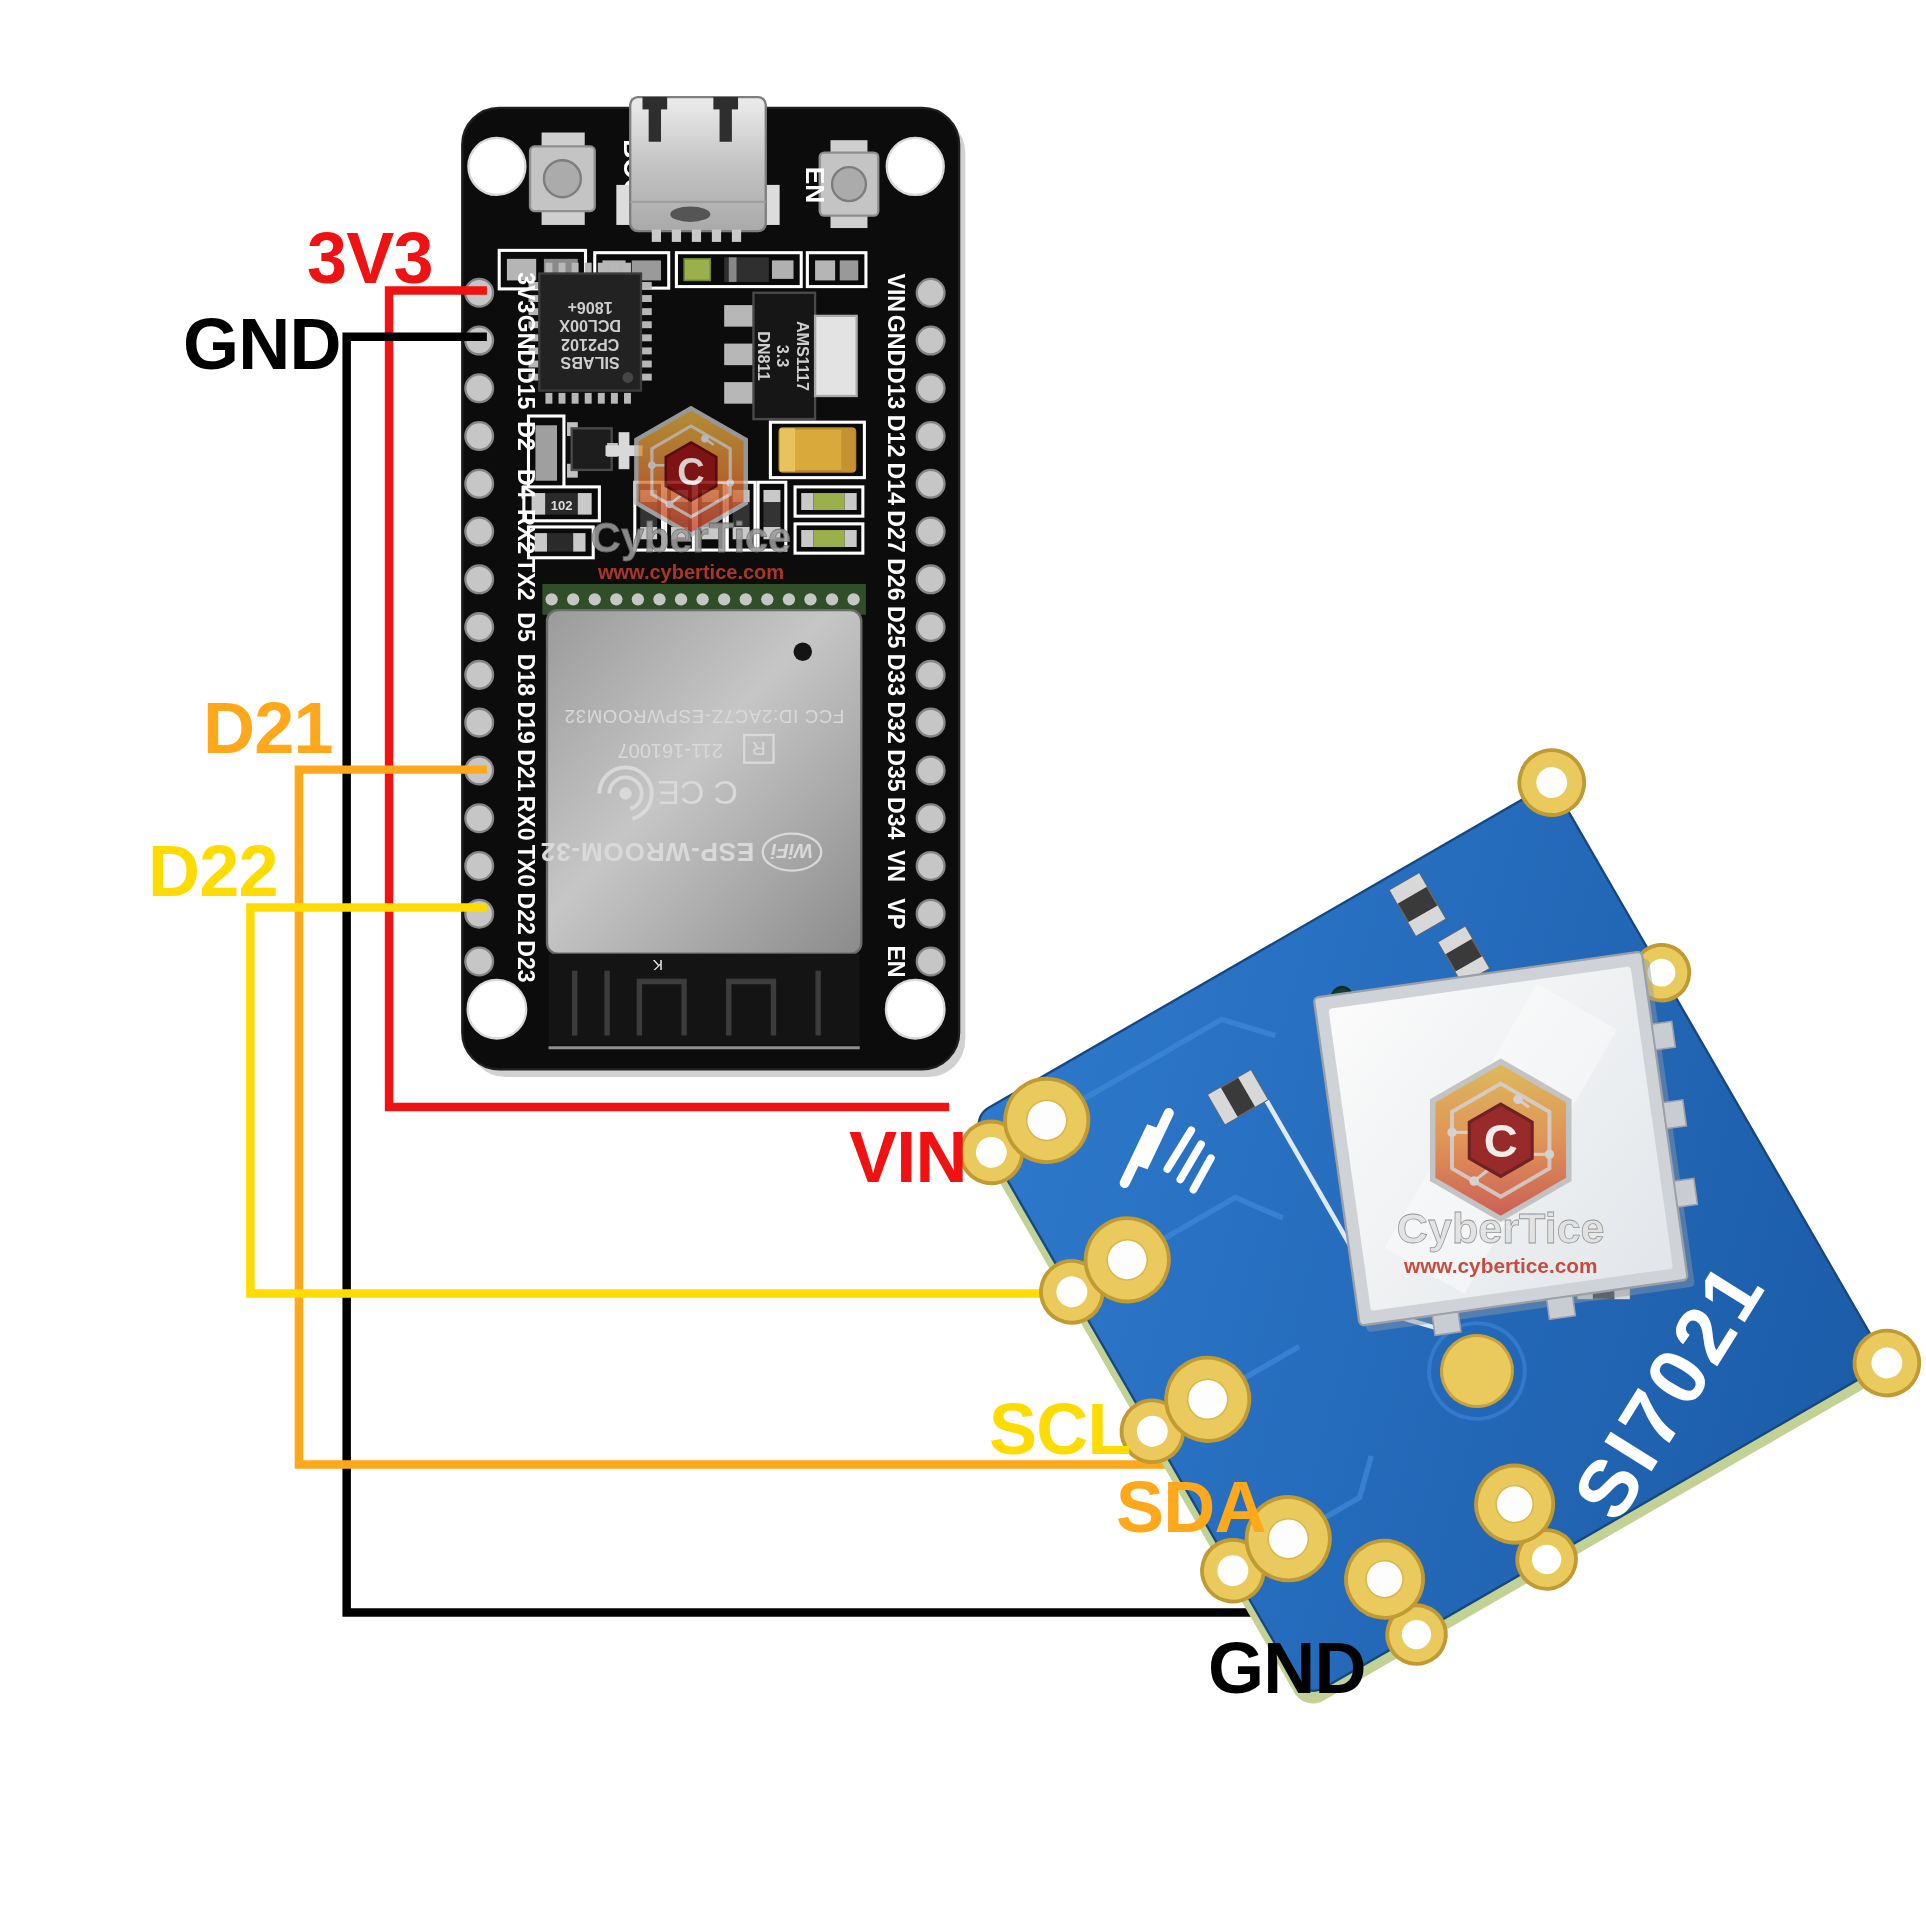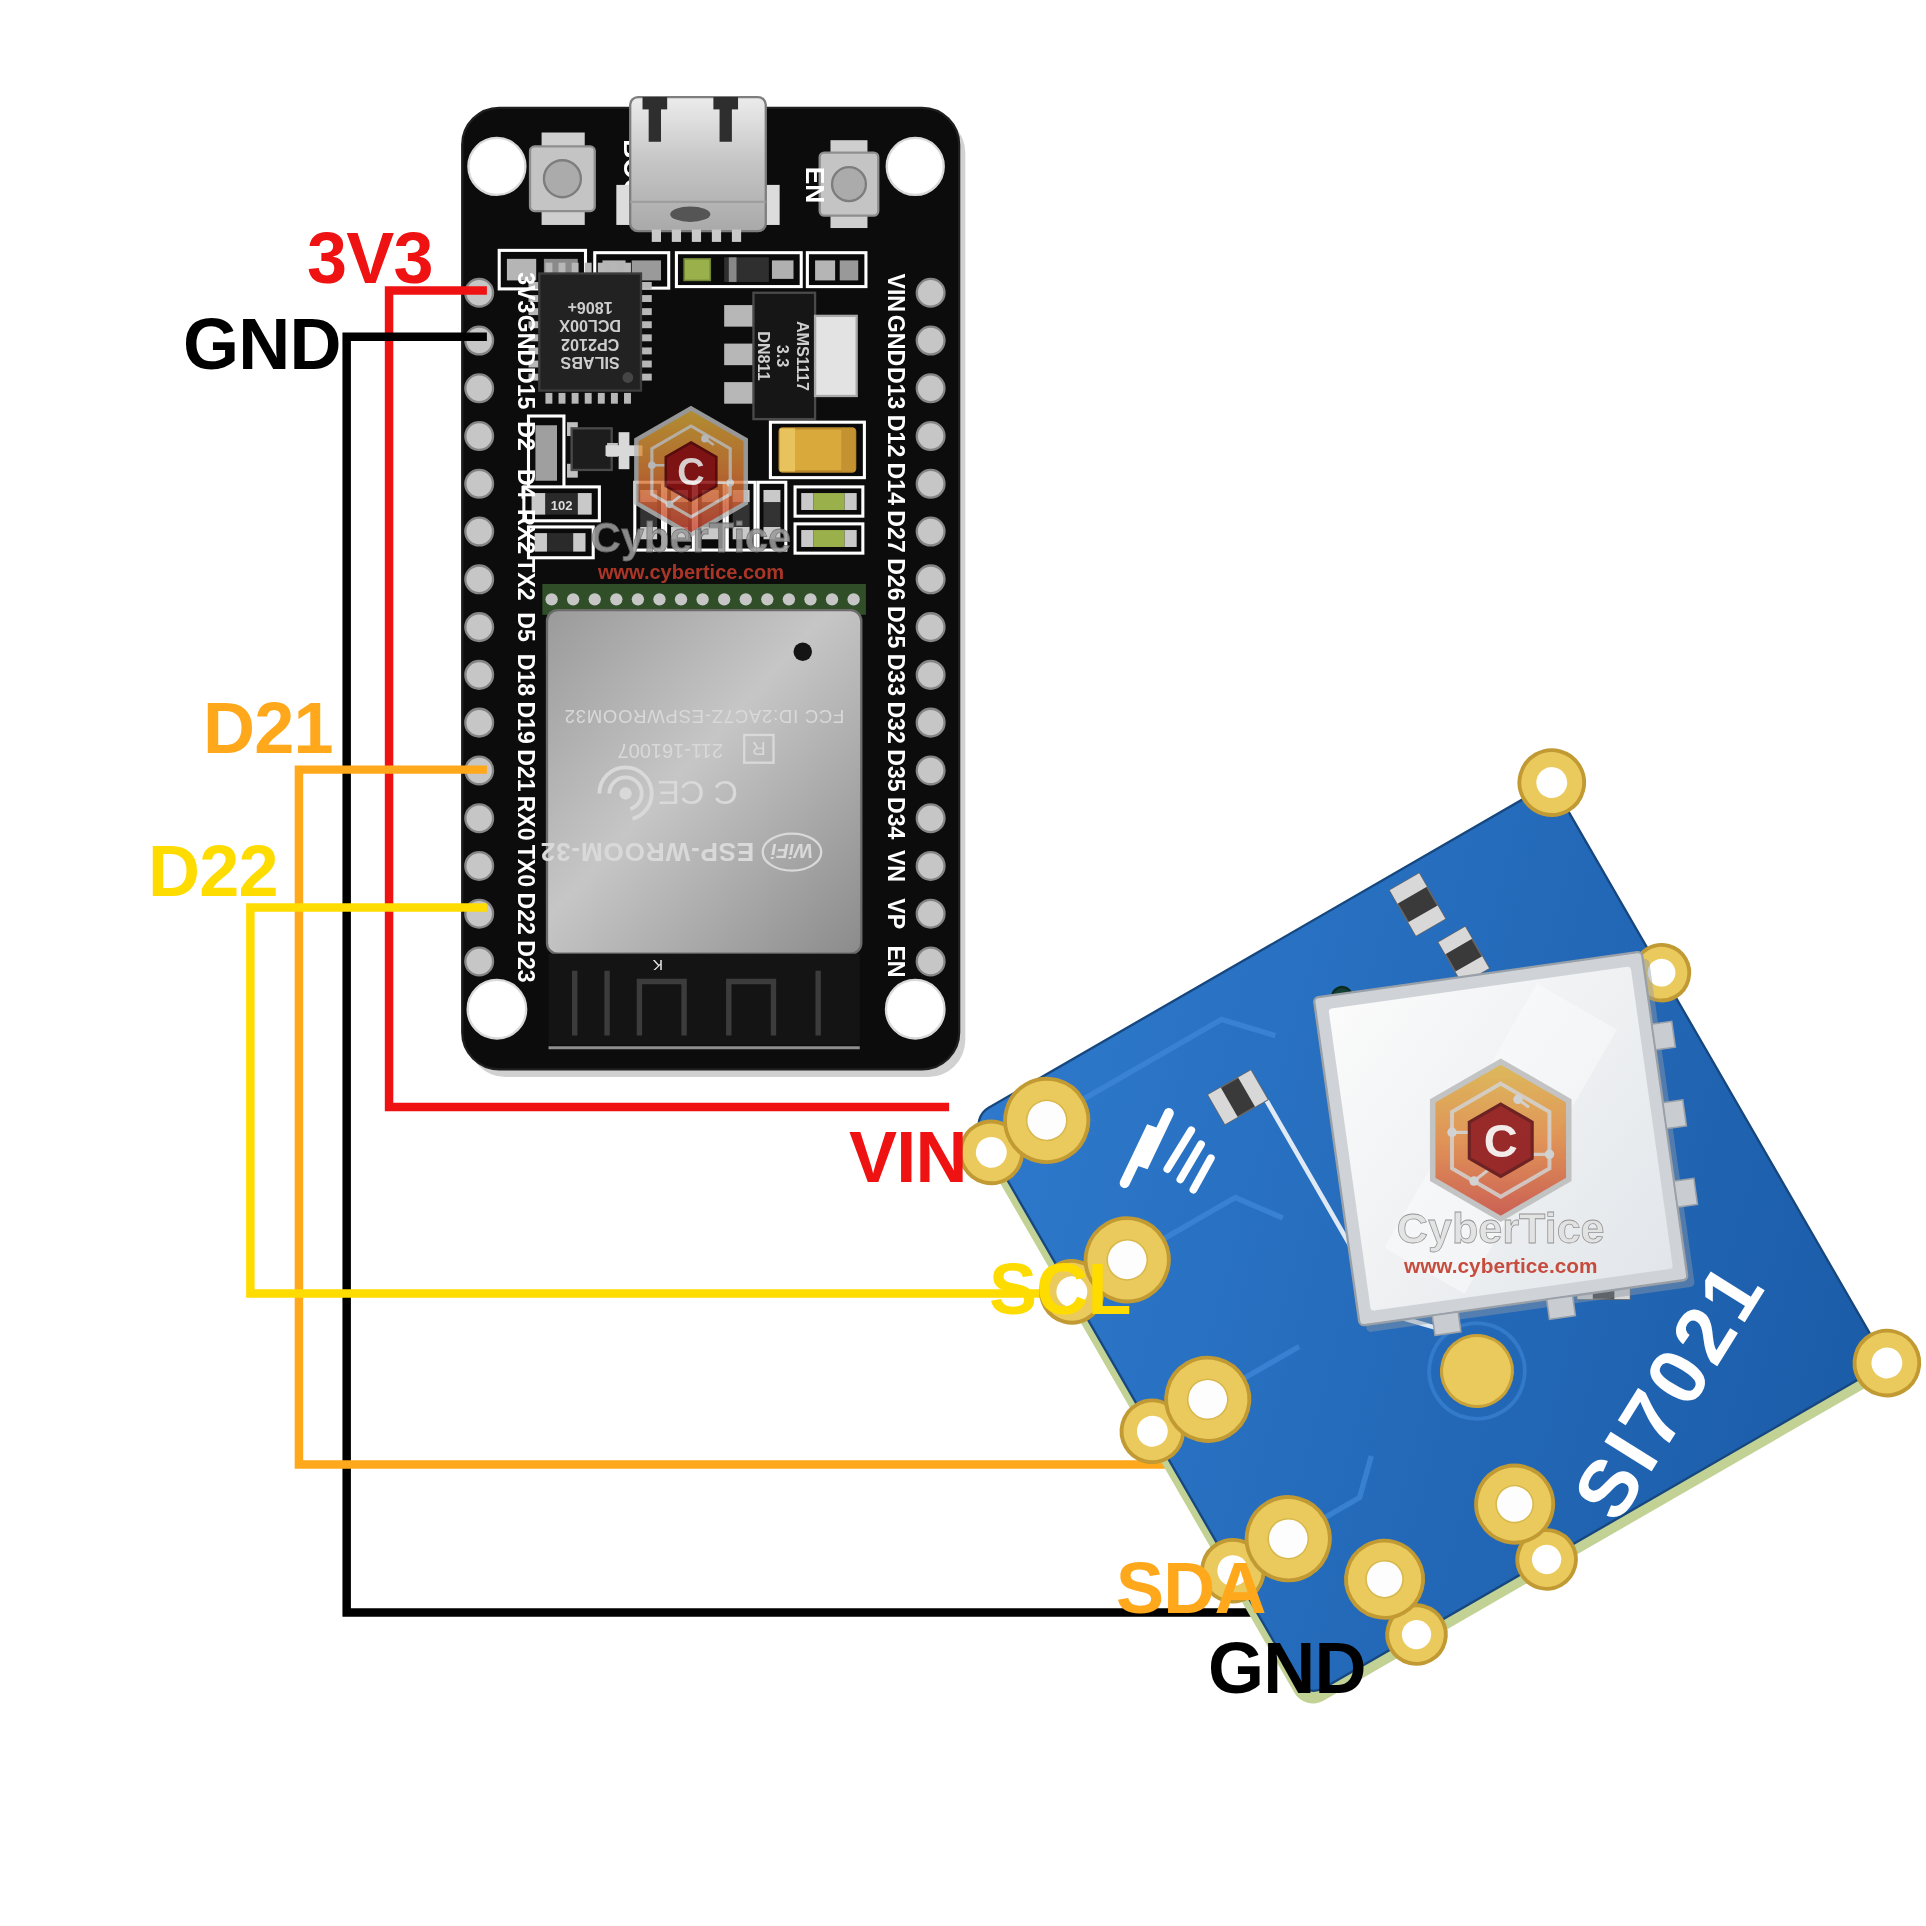--- a/index.html
+++ b/index.html
@@ -9,22 +9,22 @@
   .lbl{position:absolute;font:bold 72px/1 "Liberation Sans",sans-serif;letter-spacing:-0.8px;white-space:nowrap;}
   .c-red{color:#ef1212;}
   .c-black{color:#000000;}
   .c-orange{color:#ffa81b;}
   .c-yellow{color:#ffdc00;}
   #lbl-3v3{left:307px;top:222px;}
   #lbl-gnd-top{left:183px;top:308px;}
   #lbl-d21{left:203px;top:692px;}
   #lbl-d22{left:148px;top:835px;}
   #lbl-vin{left:849px;top:1121px;}
-  #lbl-scl{left:989px;top:1253px;}
-  #lbl-sda{left:1116px;top:1552px;}
+  #lbl-scl{left:989px;top:1393px;}
+  #lbl-sda{left:1116px;top:1471px;}
   #lbl-gnd-bot{left:1208px;top:1632px;}
   svg text{font-family:"Liberation Sans",sans-serif;}
 </style>
 </head>
 <body>
 
 <div id="canvas">
 <svg id="scene" width="1926" height="1926" viewBox="0 0 2500 2500">
   <defs>
     <linearGradient id="usbgrad" x1="0" y1="0" x2="0" y2="1">

